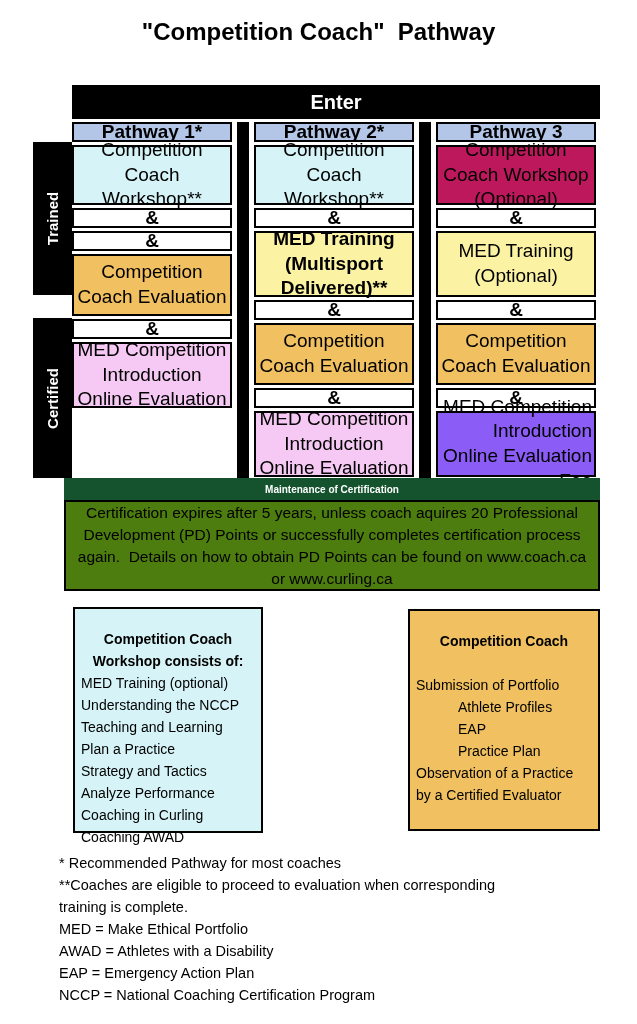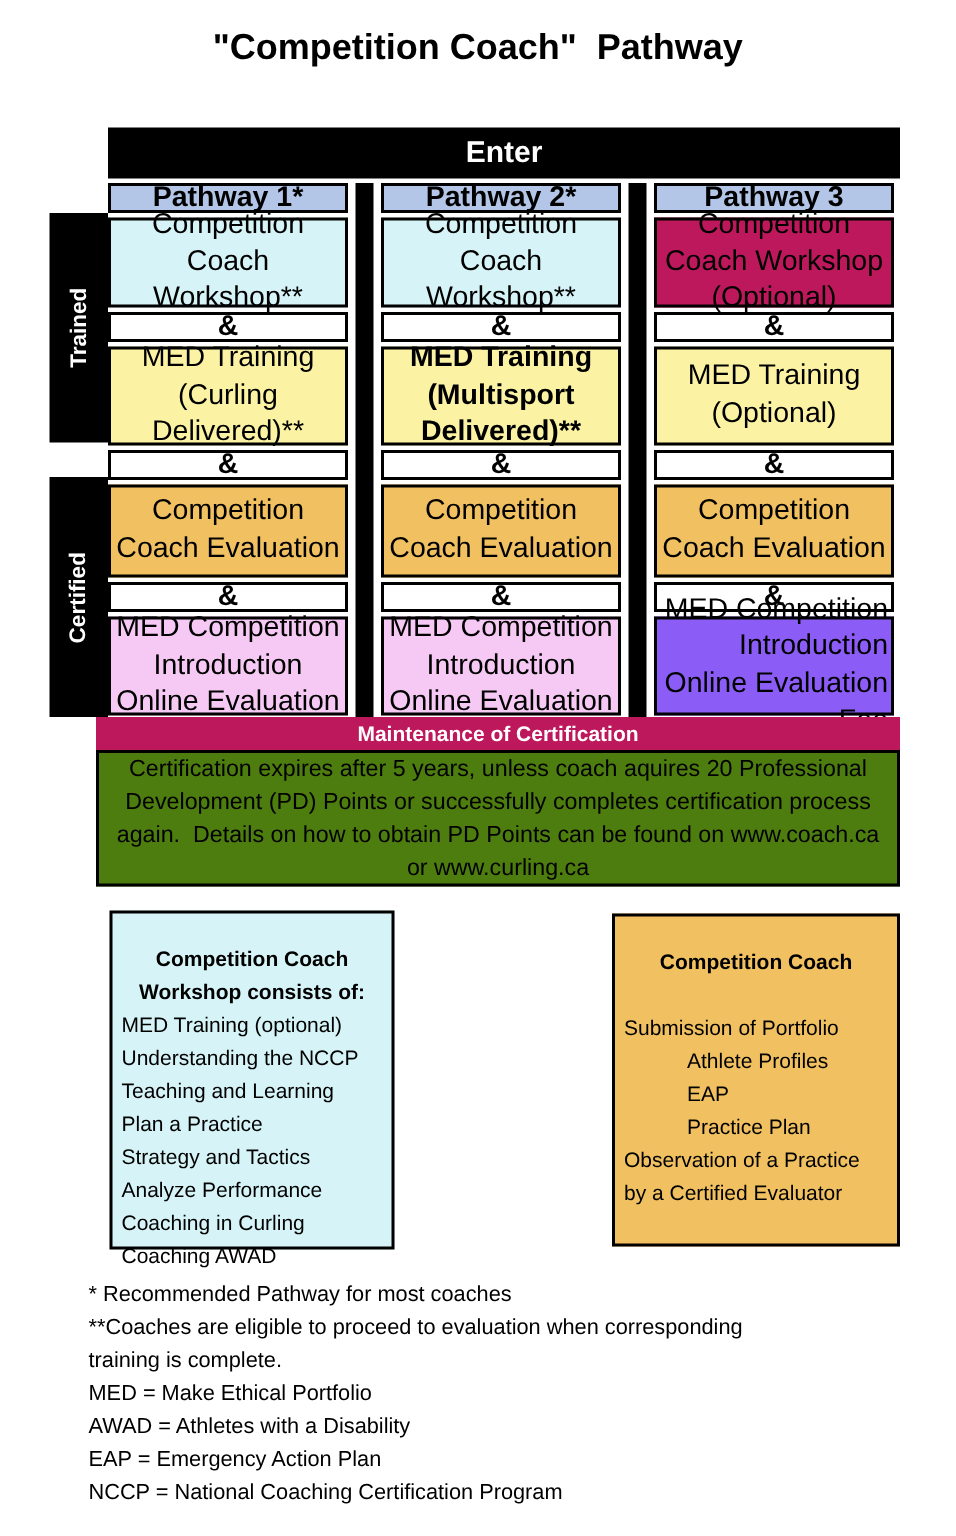--- a/index.html
+++ b/index.html
@@ -19,22 +19,22 @@
   .pathway-col{top:122px;width:160px;display:flex;flex-direction:column;gap:3px;}
   .col-1{left:72px;} .col-2{left:254px;} .col-3{left:436px;}
   .cell{box-sizing:border-box;border:2px solid #000;background:#fff;display:flex;align-items:center;
     justify-content:center;text-align:center;font-size:19px;line-height:1.3;padding:0 2px;}
   .cell-header{height:20px;font-weight:bold;}
   .cell-workshop{height:60px;}
   .cell-amp{height:20px;font-weight:bold;}
   .cell-med{height:66px;}
   .cell-eval{height:62px;}
   .cell-pink{height:66px;}
-  .maint-banner{left:64px;top:478px;width:536px;height:22px;background:#be185d;color:#fff;
-    display:flex;align-items:center;justify-content:center;font-size:14px;font-weight:bold;}
+  .maint-banner{left:64px;top:478px;width:536px;height:22px;background:#14532d;color:#fff;
+    display:flex;align-items:center;justify-content:center;font-size:10px;font-weight:bold;}
   .maint-body{left:64px;top:500px;width:536px;height:91px;border:2px solid #000;
     display:flex;align-items:center;justify-content:center;text-align:center;
     font-size:15.5px;line-height:1.42;padding:2px 4px;white-space:pre-wrap;}
   .info-box{border:2px solid #000;font-size:14px;line-height:22px;padding:19px 6px;}
   .workshop-box{left:73px;top:607px;width:190px;height:226px;}
   .eval-box{left:408px;top:609px;width:192px;height:222px;}
   .info-title{font-weight:bold;text-align:center;}
   .info-item{text-align:left;}
   .info-item.indent{padding-left:42px;}
   .info-spacer{height:22px;}
@@ -59,21 +59,20 @@
     <span>Trained</span>
   </div>
   <div class="abs side-bar bar-certified">
     <span>Certified</span>
   </div>
 
   <div class="abs pathway-col col-1">
     <div class="cell cell-header" style="background: rgb(180, 198, 231);">Pathway 1*</div>
     <div class="cell cell-workshop" style="background: rgb(214, 244, 247);">Competition Coach Workshop**</div>
     <div class="cell cell-amp">&amp;</div>
-    <div class="cell cell-med" style="background: rgb(251, 243, 163);">MED Training (Curling Delivered)**</div>
     <div class="cell cell-amp">&amp;</div>
     <div class="cell cell-eval" style="background: rgb(240, 192, 97);">Competition Coach Evaluation</div>
     <div class="cell cell-amp">&amp;</div>
     <div class="cell cell-pink" style="background: rgb(245, 201, 243);">MED Competition Introduction Online Evaluation</div>
   </div>
 
   <div class="abs pathway-col col-2">
     <div class="cell cell-header" style="background: rgb(180, 198, 231);">Pathway 2*</div>
     <div class="cell cell-workshop" style="background: rgb(214, 244, 247);">Competition Coach Workshop**</div>
     <div class="cell cell-amp">&amp;</div>

